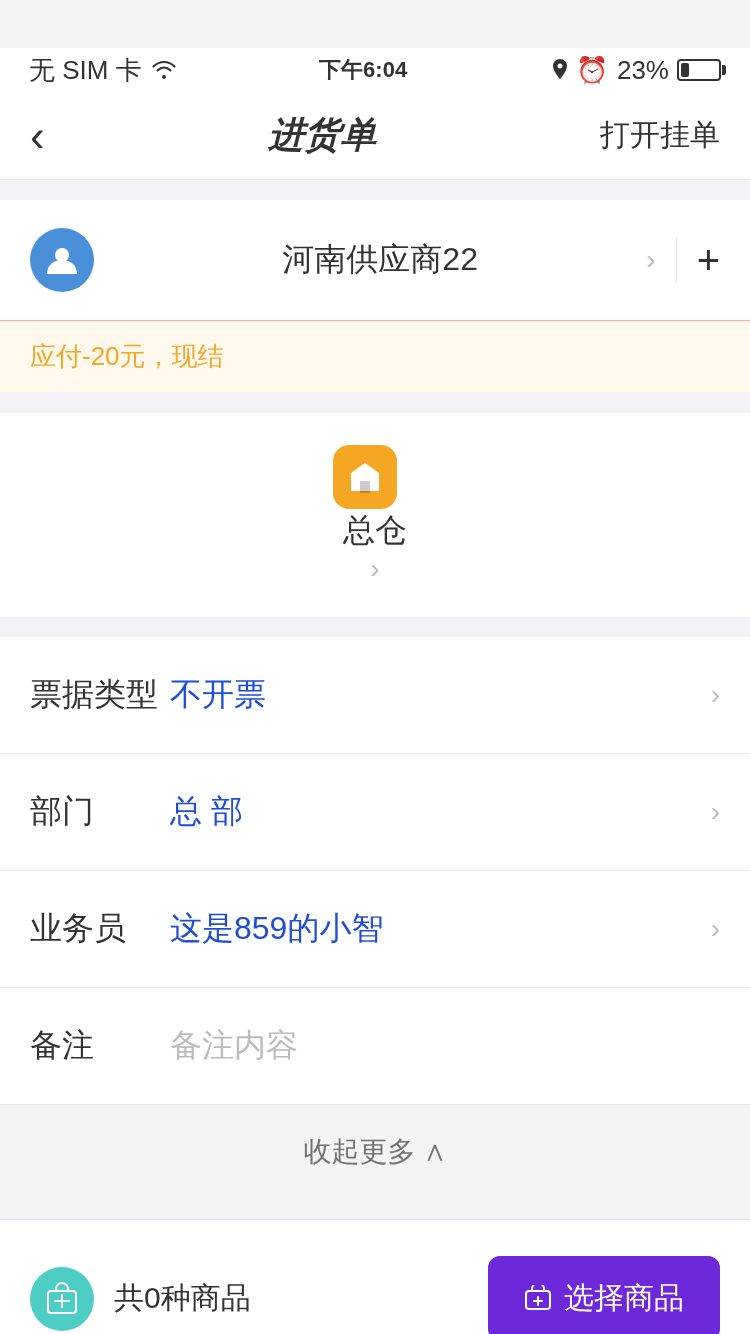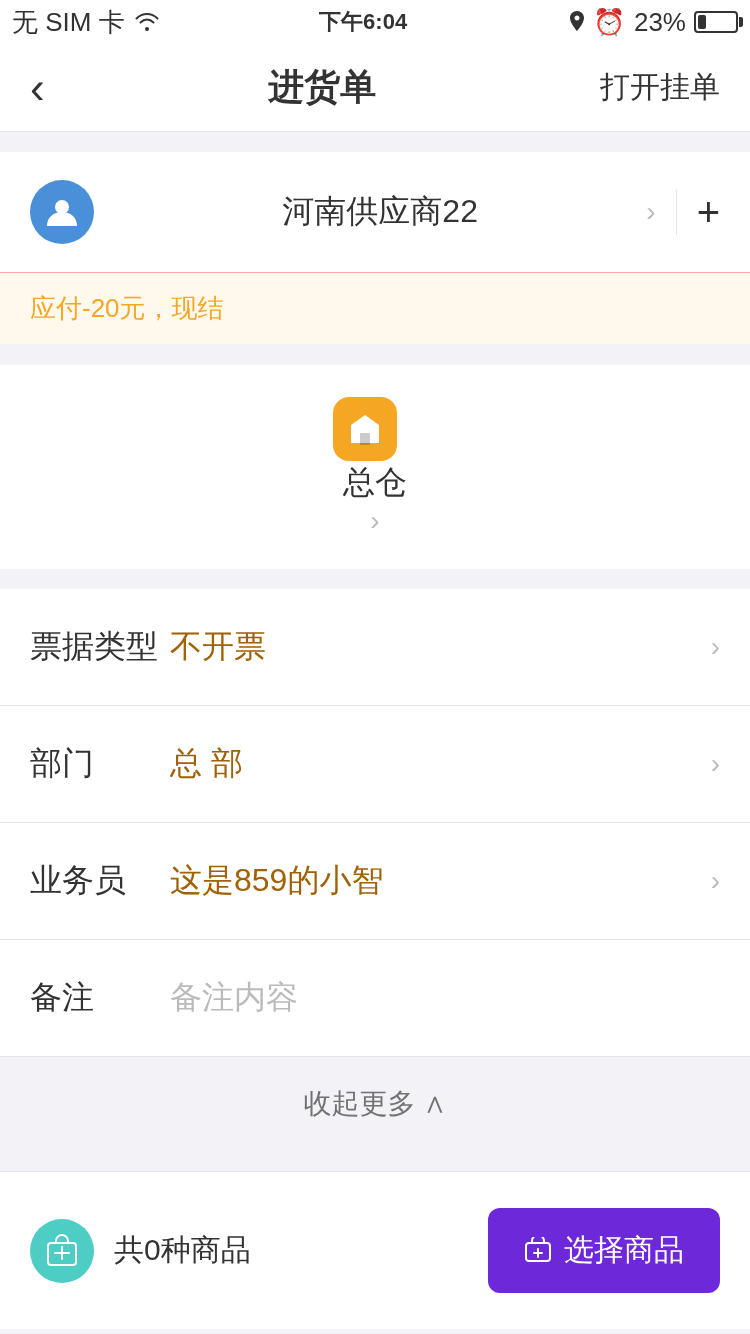--- a/index.html
+++ b/index.html
@@ -13,23 +13,24 @@
       color: #333;
     }
 
     
     .status-bar {
       height: 44px;
       background: #fff;
       display: flex;
       align-items: center;
       justify-content: space-between;
-      padding: 0 12px;
+      padding: 0 29px;
       font-size: 28px;
       font-weight: 500;
+      margin-top: 48px;
     }
     .status-left {
       display: flex;
       align-items: center;
       gap: 10px;
       font-size: 26px;
     }
     .status-center {
       font-size: 22px;
       font-weight: 600;
@@ -80,20 +81,21 @@
     }
     .nav-back {
       font-size: 36px;
       color: #333;
       cursor: pointer;
     }
     .nav-title {
       font-size: 36px;
       font-weight: 600;
       color: #333;
+      font-style: italic;
     }
     .nav-action {
       font-size: 30px;
       color: #333;
       cursor: pointer;
     }
 
     
     .section-gap {
       height: 20px;
@@ -202,21 +204,21 @@
     }
     .form-key {
       width: 140px;
       font-size: 32px;
       color: #333;
       flex-shrink: 0;
     }
     .form-value {
       flex: 1;
       font-size: 32px;
-      color: #a16207;
+      color: #1d4ed8;
     }
     .form-placeholder {
       color: #bbb;
     }
     .form-chevron {
       color: #bbb;
       font-size: 28px;
     }
 
     

